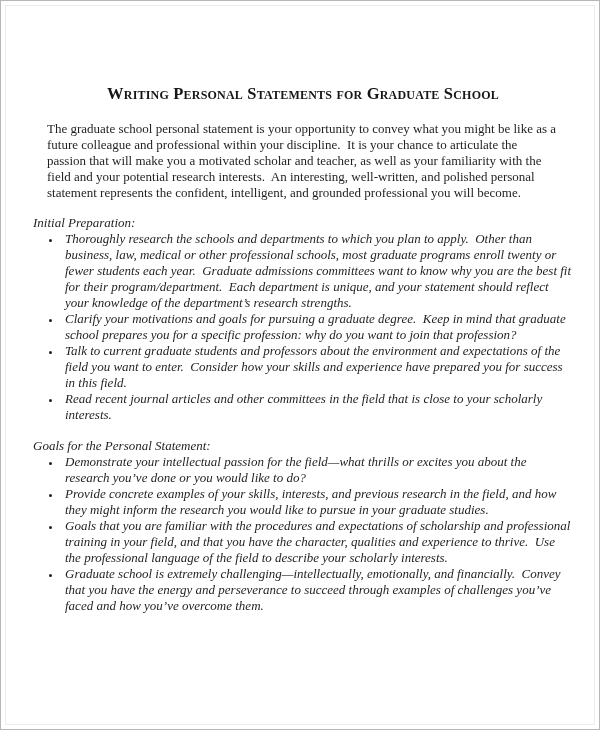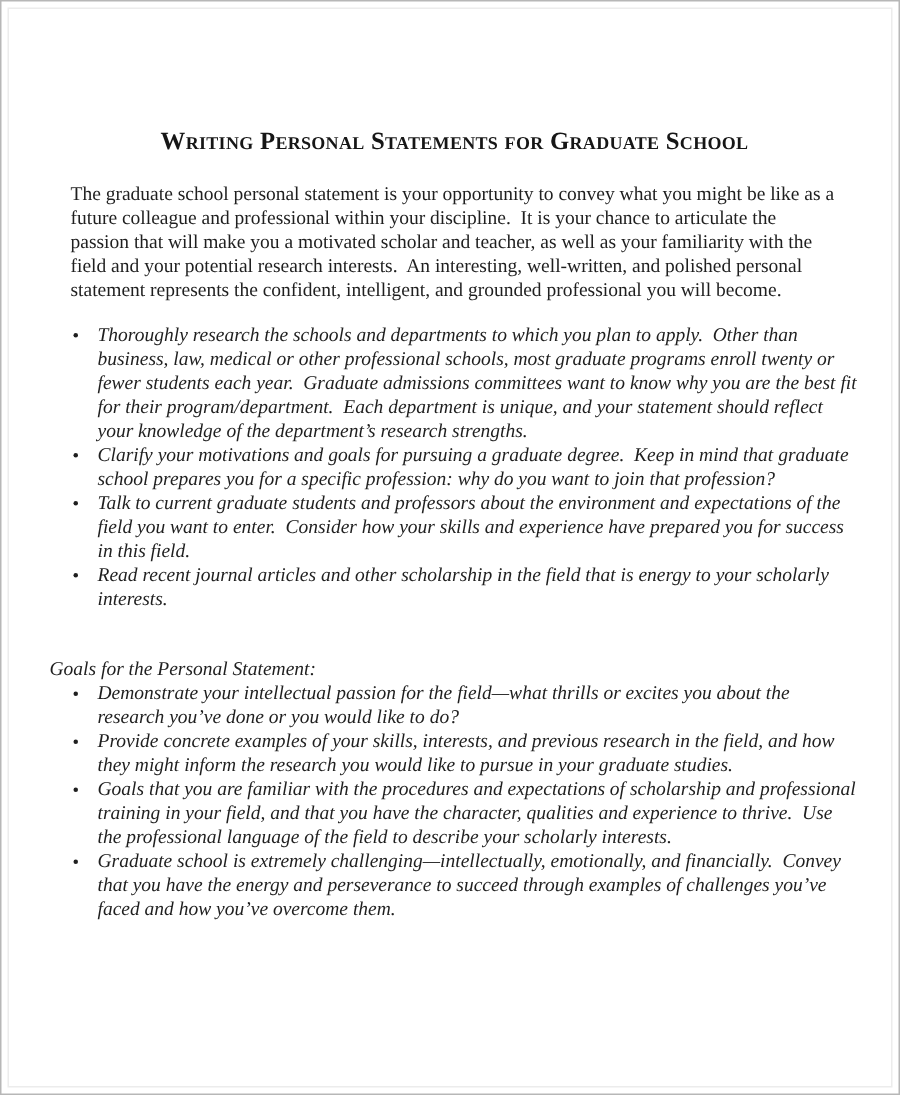--- a/index.html
+++ b/index.html
@@ -54,21 +54,21 @@
     margin: 0;
     font-size: 13px;
     line-height: 16px;
     font-style: italic;
     font-weight: normal;
   }
   .section-heading.first {
     margin-top: 7px;
   }
   .section-heading.second {
-    margin-top: 31px;
+    margin-top: 15px;
   }
   ul.bullet-list {
     margin: 0;
     padding: 0 0 0 29px;
     list-style: disc outside;
     font-style: italic;
   }
   ul.bullet-list li {
     font-size: 13px;
     line-height: 16px;
@@ -84,26 +84,27 @@
 
 <div class="frame-outer"></div>
 <div class="frame-inner"></div>
 
 <div class="page-content">
 
   <h1 class="doc-title">Writing Personal Statements for Graduate School</h1>
 
   <p class="intro">The graduate school personal statement is your opportunity to convey what you might be like as a future colleague and professional within your discipline.  It is your chance to articulate the passion that will make you a motivated scholar and teacher, as well as your familiarity with the field and your potential research interests.  An interesting, well-written, and polished personal statement represents the confident, intelligent, and grounded professional you will become.</p>
 
+  <h2 class="section-heading first">Initial Preparation:</h2>
 
   <ul class="bullet-list">
     <li>Thoroughly research the schools and departments to which you plan to apply.  Other than business, law, medical or other professional schools, most graduate programs enroll twenty or fewer students each year.  Graduate admissions committees want to know why you are the best fit for their program/department.  Each department is unique, and your statement should reflect your knowledge of the department’s research strengths.</li>
     <li>Clarify your motivations and goals for pursuing a graduate degree.  Keep in mind that graduate school prepares you for a specific profession: why do you want to join that profession?</li>
     <li>Talk to current graduate students and professors about the environment and expectations of the field you want to enter.  Consider how your skills and experience have prepared you for success in this field.</li>
-    <li>Read recent journal articles and other scholarship in the field that is energy to your scholarly interests.</li>
+    <li>Read recent journal articles and other committees in the field that is close to your scholarly interests.</li>
   </ul>
 
   <h2 class="section-heading second">Goals for the Personal Statement:</h2>
 
   <ul class="bullet-list">
     <li>Demonstrate your intellectual passion for the field—what thrills or excites you about the research you’ve done or you would like to do?</li>
     <li>Provide concrete examples of your skills, interests, and previous research in the field, and how they might inform the research you would like to pursue in your graduate studies.</li>
     <li>Goals that you are familiar with the procedures and expectations of scholarship and professional training in your field, and that you have the character, qualities and experience to thrive.  Use the professional language of the field to describe your scholarly interests.</li>
     <li>Graduate school is extremely challenging—intellectually, emotionally, and financially.  Convey that you have the energy and perseverance to succeed through examples of challenges you’ve faced and how you’ve overcome them.</li>
   </ul>

